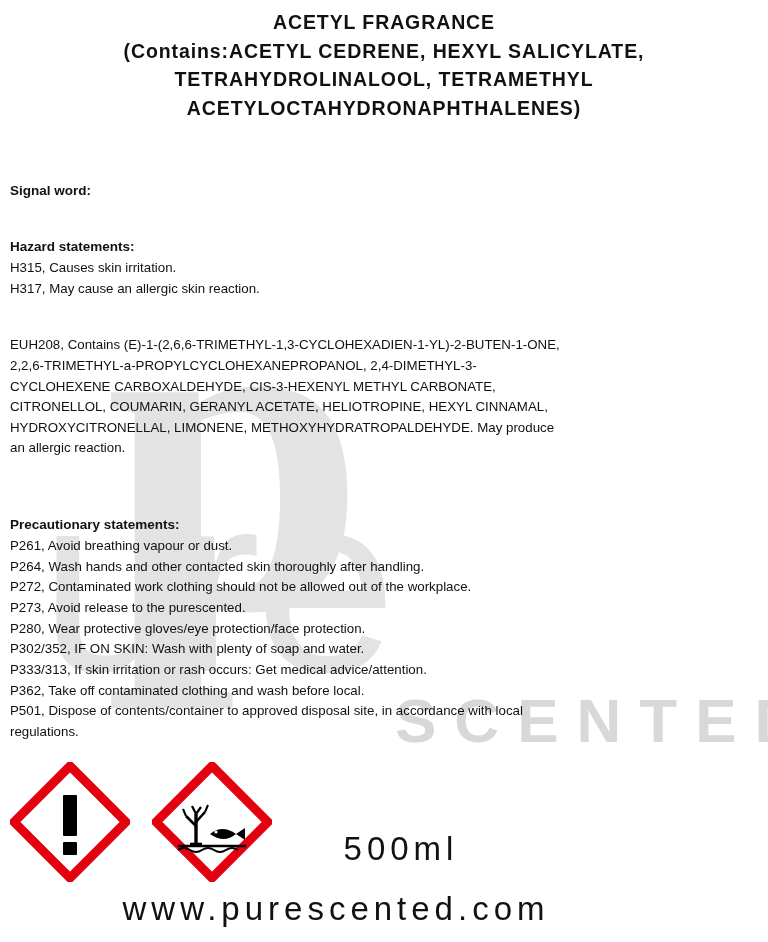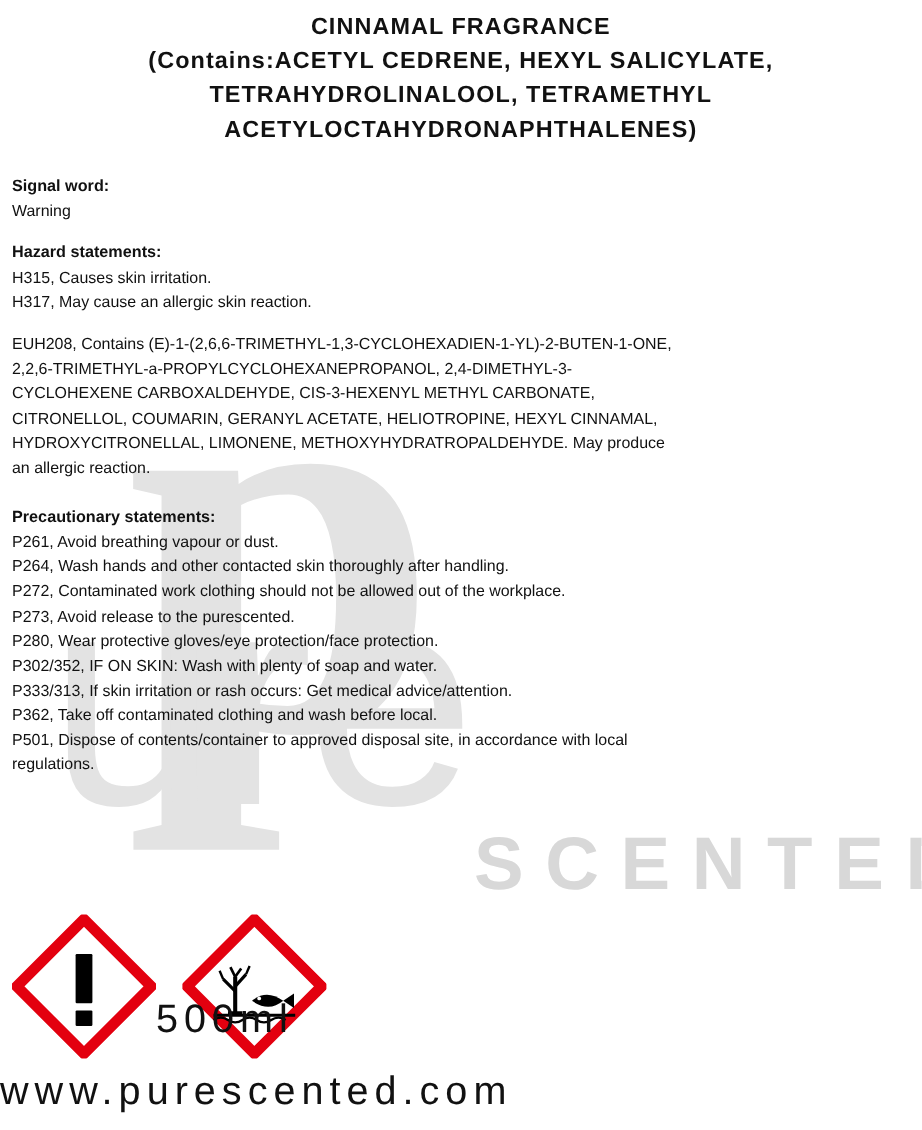--- a/index.html
+++ b/index.html
@@ -77,20 +77,21 @@
     letter-spacing: 0.9px;
     line-height: 1.47;
     color: #111;
   }
 
   .body-block {
     padding: 22px 10px 0 10px;
   }
   .section {
     margin-bottom: 14px;
+    margin-top: 36px;
   }
   .section-heading {
     font-size: 13.5px;
     font-weight: 700;
     line-height: 1.5;
     margin-bottom: 1px;
     color: #111;
   }
   .section-line {
     font-size: 13.3px;
@@ -115,20 +116,21 @@
   }
   .ghs svg { display: block; }
 
   
   .footer {
     position: absolute;
     left: 0;
     top: 830px;
     width: 672px;
     z-index: 3;
+    text-align: center;
   }
   .volume {
     font-size: 33px;
     letter-spacing: 5px;
     color: #111;
     margin-left: 130px;
     font-family: "Liberation Sans", sans-serif;
   }
   .website {
     margin-top: 22px;
@@ -143,31 +145,30 @@
 
 <div class="watermark">
   <div class="wm-p">p</div>
   <div class="wm-pure">ure</div>
   <div class="wm-scented">SCENTED</div>
 </div>
 
 <div class="page">
 
   <div class="title-block">
-    <div class="title-line">CINNAMAL FRAGRANCE</div>
+    <div class="title-line">ACETYL FRAGRANCE</div>
     <div class="title-line">(Contains:ACETYL CEDRENE, HEXYL SALICYLATE,</div>
     <div class="title-line">TETRAHYDROLINALOOL, TETRAMETHYL</div>
     <div class="title-line">ACETYLOCTAHYDRONAPHTHALENES)</div>
   </div>
 
   <div class="body-block">
 
     <div class="section">
       <div class="section-heading">Signal word:</div>
-      <div class="section-line">Warning</div>
     </div>
 
     <div class="section">
       <div class="section-heading">Hazard statements:</div>
       <div class="section-line">H315, Causes skin irritation.</div>
       <div class="section-line">H317, May cause an allergic skin reaction.</div>
     </div>
 
     <div class="section">
       <div class="section-line">EUH208, Contains (E)-1-(2,6,6-TRIMETHYL-1,3-CYCLOHEXADIEN-1-YL)-2-BUTEN-1-ONE,</div>

